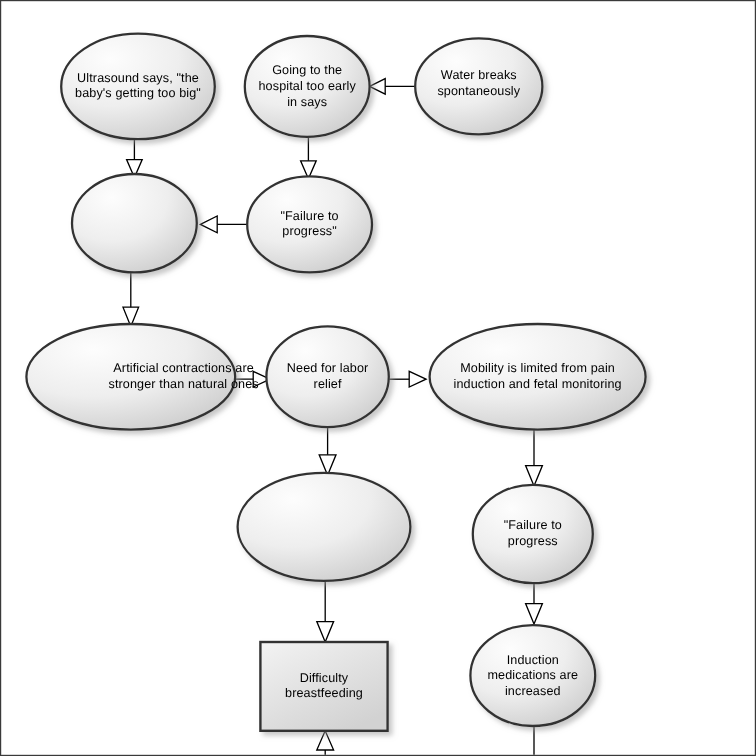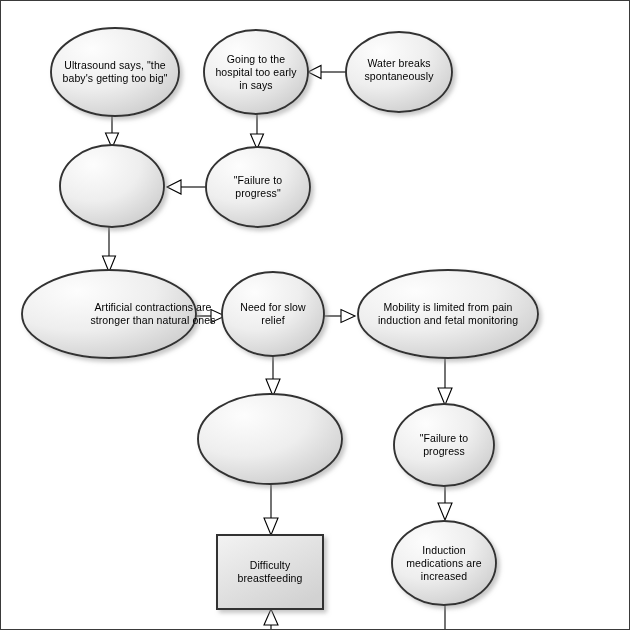--- a/index.html
+++ b/index.html
@@ -166,21 +166,21 @@
   <div class="node-label" style="left:345px; top:47px; width:106px; height:44px;">Water breaks
 spontaneously</div>
 
 
   <div class="node-label" style="left:205px; top:164px; width:104px; height:44px;">"Failure to
 progress"</div>
 
   <div class="node-label" style="left:21px; top:291px; width:174px; height:44px;margin-left:44px;">Artificial contractions are
 stronger than natural ones</div>
 
-  <div class="node-label" style="left:221px; top:291px; width:102px; height:44px;">Need for slow
+  <div class="node-label" style="left:221px; top:291px; width:102px; height:44px;">Need for labor
 relief</div>
 
   <div class="node-label" style="left:357px; top:291px; width:180px; height:44px;">Mobility is limited from pain
 induction and fetal monitoring</div>
 
 
   <div class="node-label" style="left:393px; top:422px; width:100px; height:44px;">"Failure to
 progress</div>
 
   <div class="node-label" style="left:216px; top:549px; width:106px; height:44px;">Difficulty

